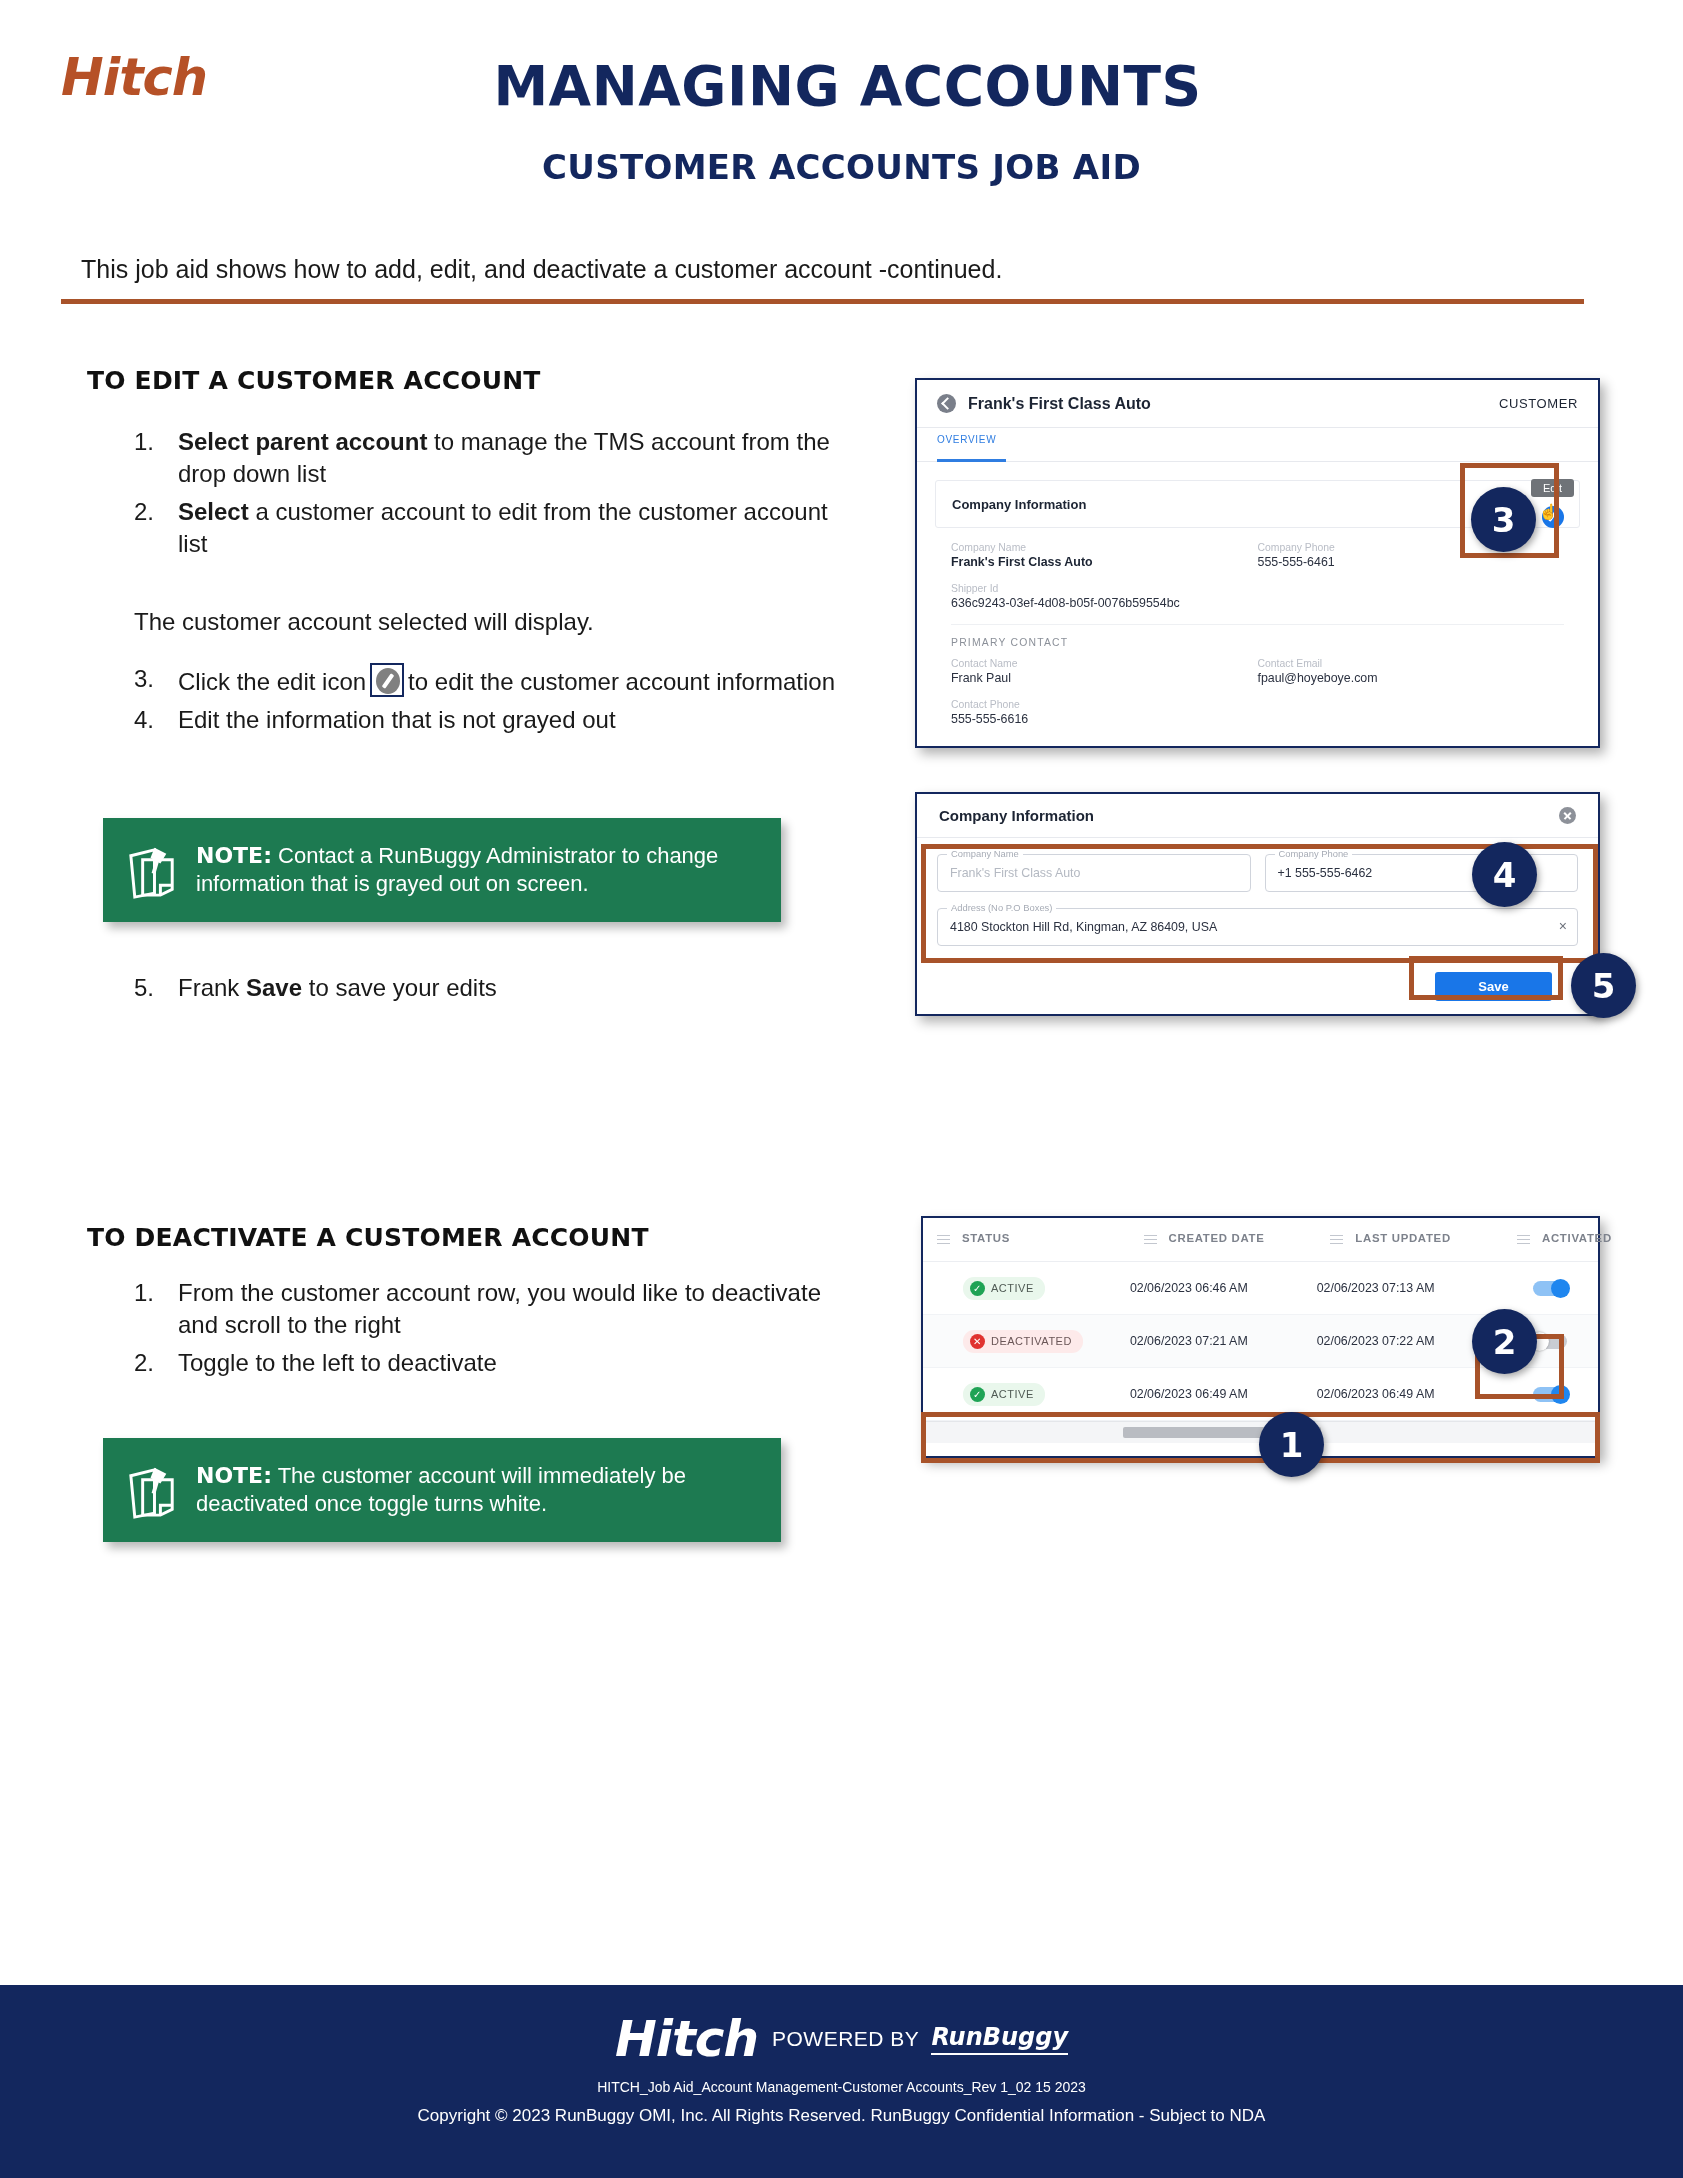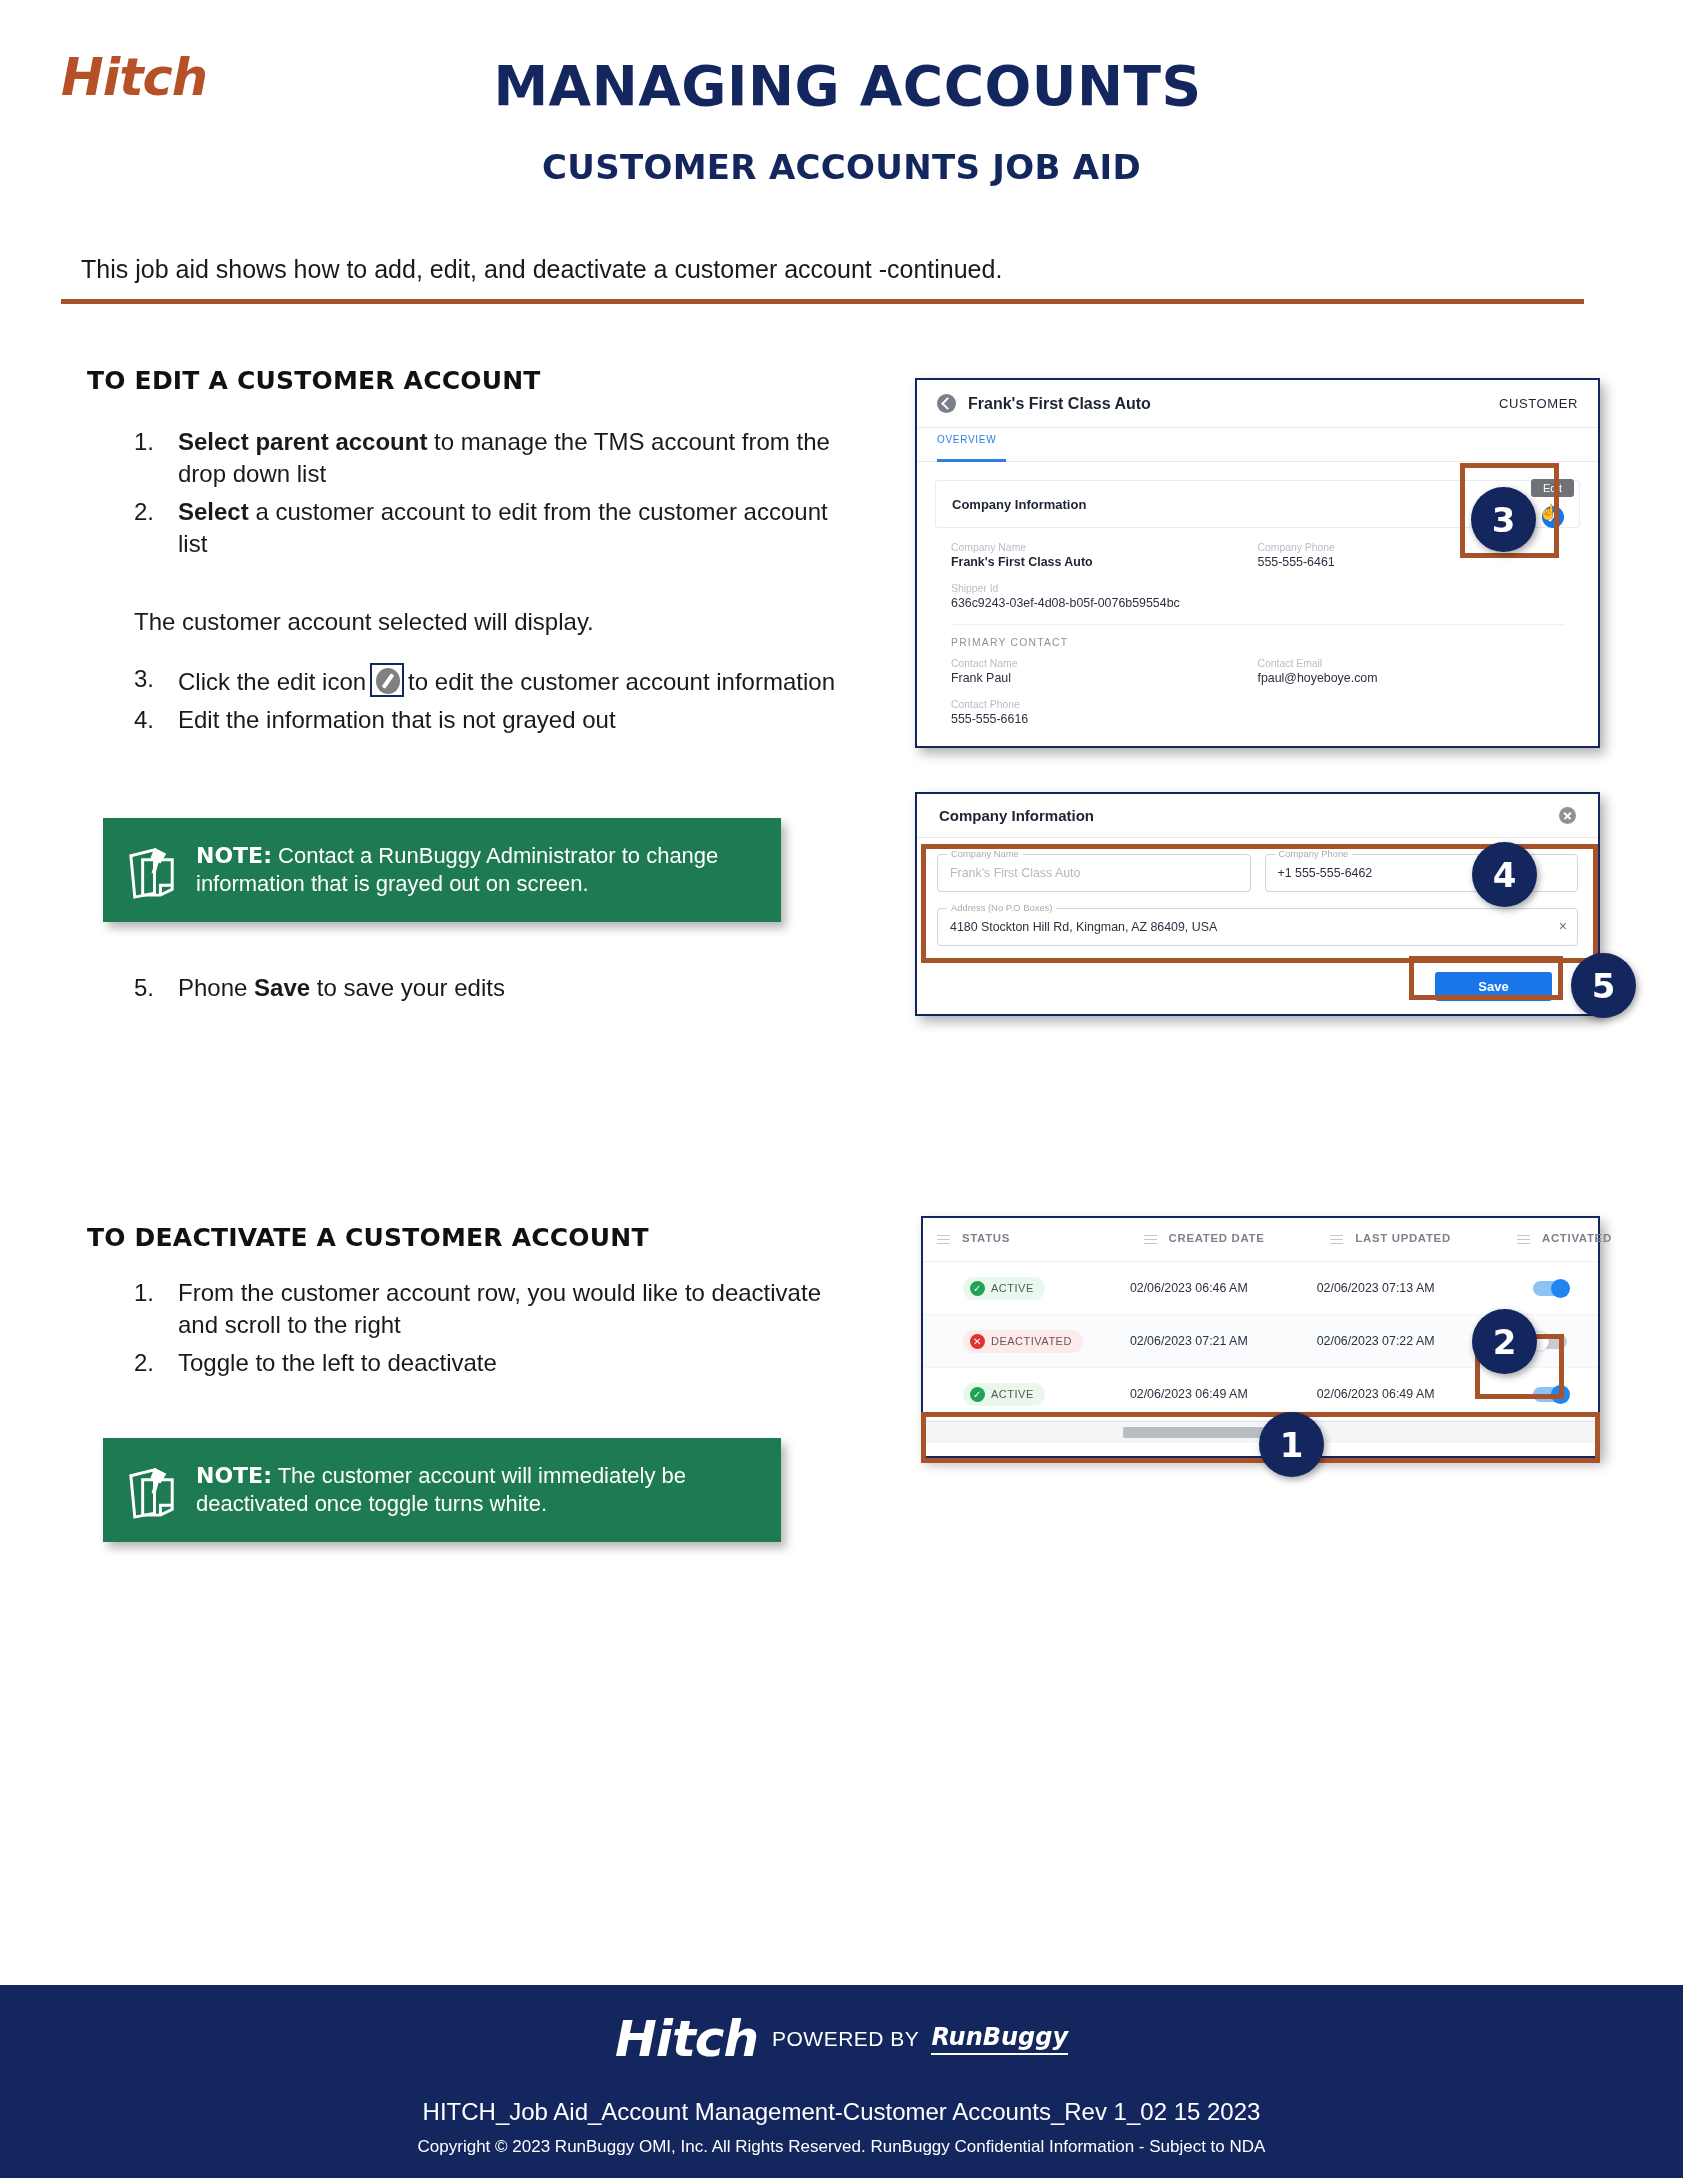--- a/index.html
+++ b/index.html
@@ -282,21 +282,21 @@
   .footer-brand { display: flex; align-items: center; justify-content: center; padding-top: 25px; }
   .footer-hitch {
     font-family: "DejaVu Sans", sans-serif; font-weight: bold; font-style: italic;
     font-size: 50px; letter-spacing: -1px;
   }
   .footer-powered { font-size: 21px; letter-spacing: 0.5px; margin-left: 14px; }
   .footer-rb {
     font-family: "DejaVu Sans", sans-serif; font-weight: bold; font-style: italic;
     font-size: 24px; margin-left: 12px; border-bottom: 2px solid #fff; padding-bottom: 2px;
   }
-  .footer-line1 { font-size: 24px; margin-top: 30px; }
+  .footer-line1 { font-size: 14px; margin-top: 11px; }
   .footer-line2 { font-size: 17px; margin-top: 11px; }
 </style>
 </head>
 <body>
 
 <div class="page">
 
   <div class="logo-hitch">
     <span>Hitch</span>
   </div>
@@ -343,21 +343,21 @@
       </svg>
     </div>
     <div class="note-text">
       <b>NOTE:</b><span> Contact a RunBuggy Administrator to change information that is grayed out on screen.</span>
     </div>
   </div>
 
   <div class="steps" id="steps-edit-c">
     <div class="step">
       <div class="step-num">5.</div>
-      <div class="step-text"><span>Phone </span><b>Save</b><span> to save your edits</span></div>
+      <div class="step-text"><span>Frank </span><b>Save</b><span> to save your edits</span></div>
     </div>
   </div>
 
   <div class="shot" id="shot-overview">
     <div class="sh-header">
       <div class="back-arrow"></div>
       <div class="sh-title">Frank's First Class Auto</div>
       <div class="sh-right-label">CUSTOMER</div>
     </div>
     <div class="sh-tabs">

